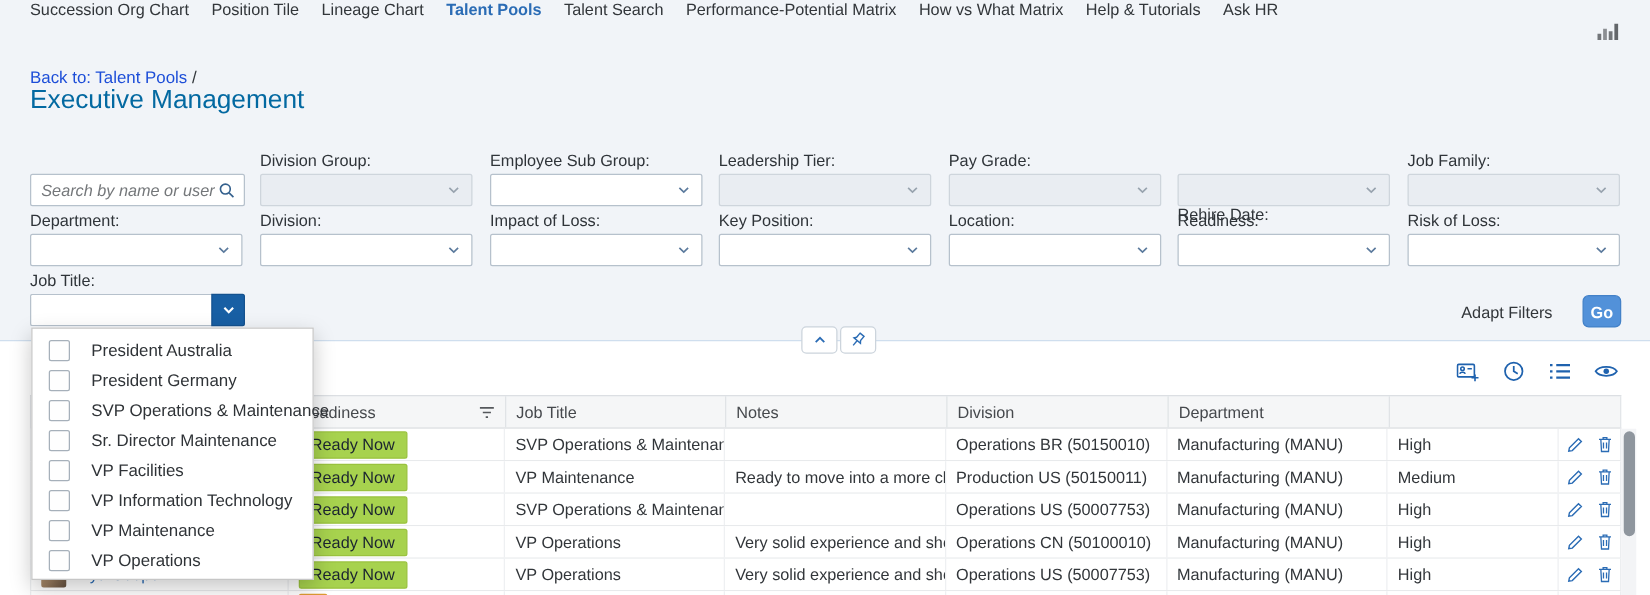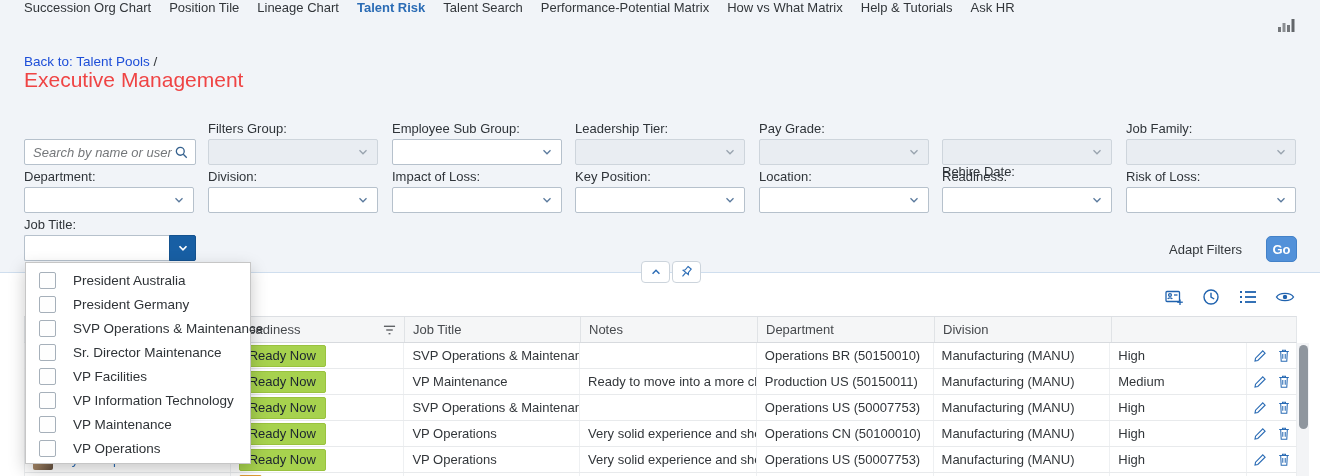--- a/index.html
+++ b/index.html
@@ -11,21 +11,21 @@
   
   .topnav{position:absolute;left:24px;top:0;height:16px;display:flex;gap:18px;align-items:center;white-space:nowrap;}
   .topnav .item{font-size:13px;color:#32363a;cursor:pointer;line-height:16px;}
   .topnav .item.active{color:#2b6cb5;font-weight:700;}
   .chart-btn{position:absolute;top:16px;right:22px;width:22px;height:18px;background:none;border:0;padding:0;cursor:pointer;}
 
   
   .breadcrumb{position:absolute;left:24px;top:54px;font-size:13.5px;}
   .breadcrumb a{color:#1d4ed8;text-decoration:none;cursor:pointer;}
   .breadcrumb .sep{color:#32363a;}
-  .page-title{position:absolute;left:24px;top:68px;margin:0;font-size:21px;font-weight:400;color:#ef4444;}
+  .page-title{position:absolute;left:24px;top:68px;margin:0;font-size:21px;font-weight:400;color:#0369a1;}
 
   
   .flabel{position:absolute;font-size:13px;color:#2f3439;}
   .field{position:absolute;height:26px;width:170px;background:#fff;border:1px solid #b6c1cc;border-radius:2px;
          box-sizing:border-box;display:flex;align-items:center;justify-content:flex-end;padding:0 7px;cursor:pointer;}
   .field.gray{background:#e9edf2;border-color:#ced5dc;}
   .searchbox{position:absolute;left:24px;top:139px;width:172px;height:26px;background:#fff;border:1px solid #b6c1cc;
              border-radius:2px;box-sizing:border-box;display:flex;align-items:center;padding:0 6px;}
   .searchbox input{border:0;outline:0;flex:1;min-width:0;font-size:13px;font-family:"Liberation Sans",sans-serif;color:#32363a;background:transparent;}
   .searchbox input::placeholder{font-style:italic;color:#74777a;}
@@ -80,21 +80,21 @@
 </head>
 <body>
 
 <div class="screen">
   <div class="top-section"></div>
 
   <div class="topnav">
     <span class="item">Succession Org Chart</span>
     <span class="item">Position Tile</span>
     <span class="item">Lineage Chart</span>
-    <span class="item active">Talent Risk</span>
+    <span class="item active">Talent Pools</span>
     <span class="item">Talent Search</span>
     <span class="item">Performance-Potential Matrix</span>
     <span class="item">How vs What Matrix</span>
     <span class="item">Help &amp; Tutorials</span>
     <span class="item">Ask HR</span>
   </div>
 
   <button class="chart-btn" title="">
     <svg width="20" height="16" viewBox="0 0 20 16">
       <rect x="1" y="11" width="3" height="5" fill="#73767a"></rect>
@@ -110,21 +110,21 @@
   <h1 class="page-title">Executive Management</h1>
 
   <div class="searchbox">
     <input placeholder="Search by name or user ID" style="">
     <svg width="15" height="15" viewBox="0 0 16 16" style="cursor:pointer;">
       <circle cx="6.7" cy="6.7" r="4.2" fill="none" stroke="#35618e" stroke-width="1.4"></circle>
       <line x1="9.9" y1="9.9" x2="13.6" y2="13.6" stroke="#35618e" stroke-width="1.4"></line>
     </svg>
   </div>
 
-  <span class="flabel" style="left:208px;top:121px;">Filters Group:</span>
+  <span class="flabel" style="left:208px;top:121px;">Division Group:</span>
   <div class="field gray" style="left:208px;top:139px;">
     <svg width="14" height="14" viewBox="0 0 16 16">
         <path d="M4 6l4 4 4-4" fill="none" stroke="#98a3ae" stroke-width="1.5"></path>
       </svg>
   </div>
 
   <span class="flabel" style="left:392px;top:121px;">Employee Sub Group:</span>
   <div class="field" style="left:392px;top:139px;">
     <svg width="14" height="14" viewBox="0 0 16 16">
         <path d="M4 6l4 4 4-4" fill="none" stroke="#5b7a9d" stroke-width="1.5"></path>
@@ -271,22 +271,22 @@
       <div class="hc w-read" style="justify-content:space-between;">
         <span>Readiness</span>
         <svg width="13" height="12" viewBox="0 0 14 12" stroke="#55585c" stroke-width="1.4">
           <line x1="1" y1="2" x2="13" y2="2"></line>
             <line x1="3.5" y1="6" x2="10.5" y2="6"></line>
             <line x1="6" y1="10" x2="8" y2="10"></line>
         </svg>
       </div>
       <div class="hc w-job">Job Title</div>
       <div class="hc w-notes">Notes</div>
+      <div class="hc w-div">Division</div>
       <div class="hc w-dept">Department</div>
-      <div class="hc w-div">Division</div>
       <div class="hc w-act"></div>
     </div>
 
     <div class="trow">
       <div class="tc w-name">
           <span class="avatar"></span>
           <span class="name-link"></span>
         </div>
       <div class="tc w-read">
           <span class="badge">Ready Now</span>

